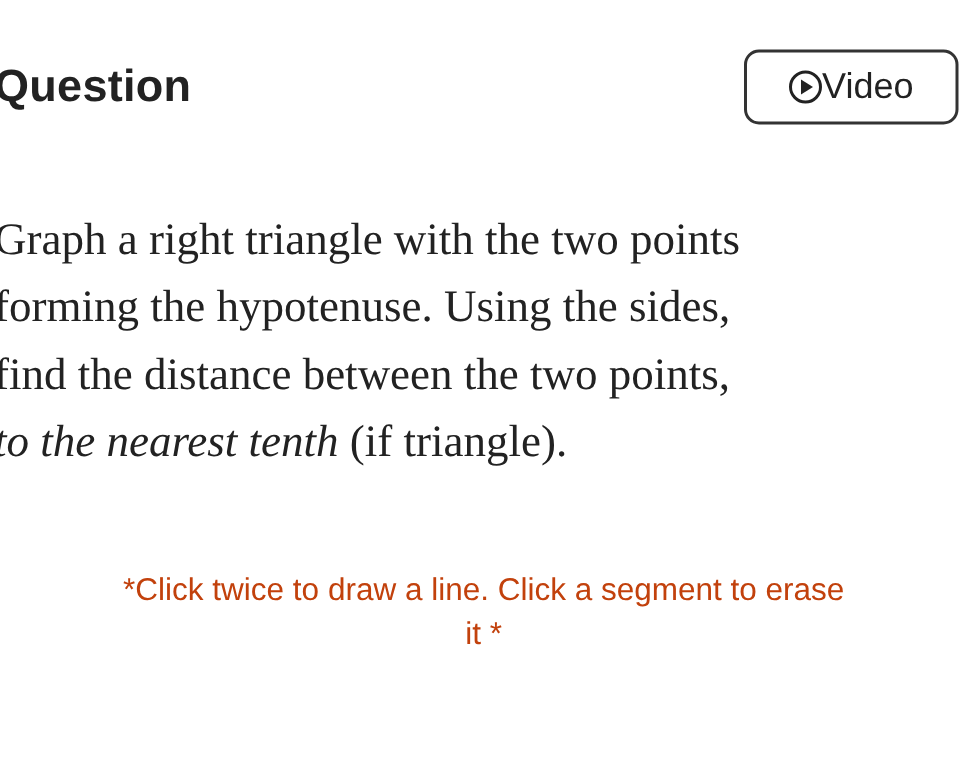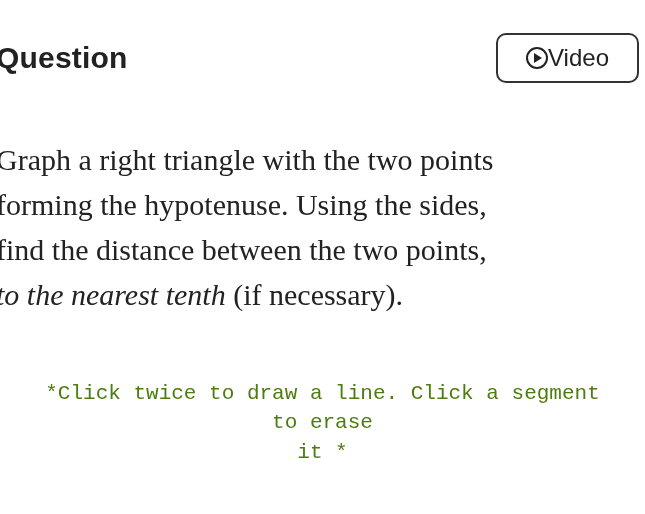--- a/index.html
+++ b/index.html
@@ -85,23 +85,23 @@
     margin-top: 48px;
     text-align: center;
     font-family: Georgia, 'Times New Roman', serif;
     font-size: 32px;
     letter-spacing: 0.5px;
   }
   .points-line .num { font-family: 'Times New Roman', Georgia, serif; }
   .hint {
     margin-top: 62px;
     text-align: center;
-    font-family: Liberation Mono, monospace;
+    font-family: Liberation Sans, sans-serif;
     font-size: 21px;
-    color: #4d7c0f;
+    color: #c2410c;
     line-height: 1.4;
     padding: 0 28px;
   }
 </style>
 </head>
 <body>
 
 <div class="root">
 
   <div class="header">
@@ -113,21 +113,21 @@
         </span>
         <span>Video</span>
       </div>
     </div>
   </div>
 
   <div class="prompt">
     <span>Graph a right triangle with the two points</span><br>
     <span>forming the hypotenuse. Using the sides,</span><br>
     <span>find the distance between the two points,</span><br>
-    <span class="italic">to the nearest tenth</span><span> (if necessary).</span>
+    <span class="italic">to the nearest tenth</span><span> (if triangle).</span>
   </div>
 
 
   <div class="hint">
     <span>*Click twice to draw a line. Click a segment to erase</span><br>
     <span>it *</span>
   </div>
 
 </div>
 

